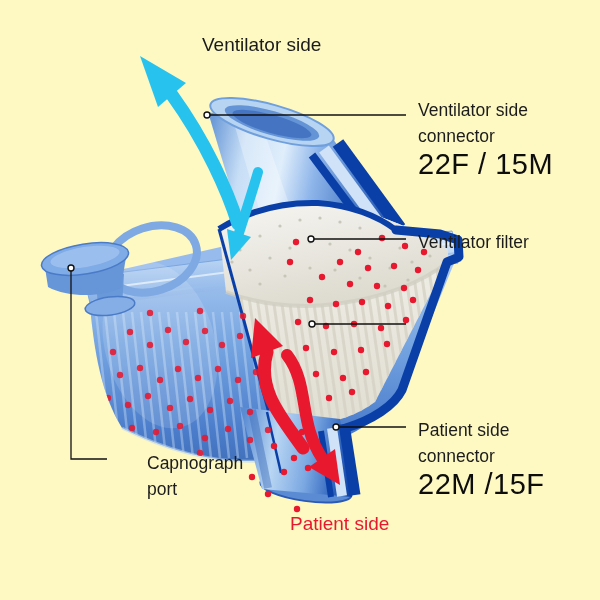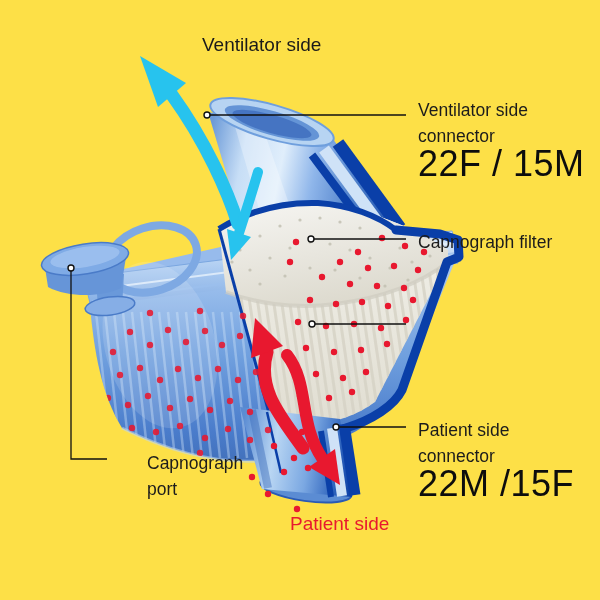--- a/index.html
+++ b/index.html
@@ -1,22 +1,22 @@
 <!DOCTYPE html>
 <html><head>
 <meta charset="utf-8">
 <style>
   html,body{margin:0;padding:0;background:#ffffff;}
-  .stage{position:relative;width:600px;height:600px;background:#fde047;overflow:hidden;
+  .stage{position:relative;width:600px;height:600px;background:#fef9c3;overflow:hidden;
          font-family:"Liberation Sans",sans-serif;}
   .stage svg{position:absolute;left:0;top:0;}
   .label{position:absolute;color:#1a1a1a;font-size:19px;line-height:24px;white-space:nowrap;}
   .label.patient{color:#e8182f;}
   .callout{position:absolute;left:418px;color:#1c1c1c;font-size:17.5px;line-height:26px;white-space:nowrap;}
-  .callout .size{font-size:36px;line-height:34px;margin-top:-2px;color:#0d0d0d;letter-spacing:.5px;}
+  .callout .size{font-size:29px;line-height:34px;margin-top:-2px;color:#0d0d0d;letter-spacing:.5px;}
   #callout-capnograph{left:114px;margin-left:33px;}
 </style>
 </head>
 <body>
 
 <div class="stage">
 
 <svg width="600" height="600" viewBox="0 0 600 600">
   <defs>
     <linearGradient id="gradTube" gradientUnits="userSpaceOnUse" x1="205" y1="160" x2="400" y2="200">
@@ -323,21 +323,21 @@
 
 <div class="label" style="left:202px;top:33px">Ventilator side</div>
 
 <div class="callout" style="top:97px">
   <div>Ventilator side</div>
   <div>connector</div>
   <div class="size">22F / 15M</div>
 </div>
 
 <div class="callout" style="top:229px">
-  <div>Capnograph filter</div>
+  <div>Ventilator filter</div>
 </div>
 
 
 <div class="callout" style="top:417px">
   <div>Patient side</div>
   <div>connector</div>
   <div class="size">22M /15F</div>
 </div>
 
 <div class="callout" id="callout-capnograph" style="top:450px">

